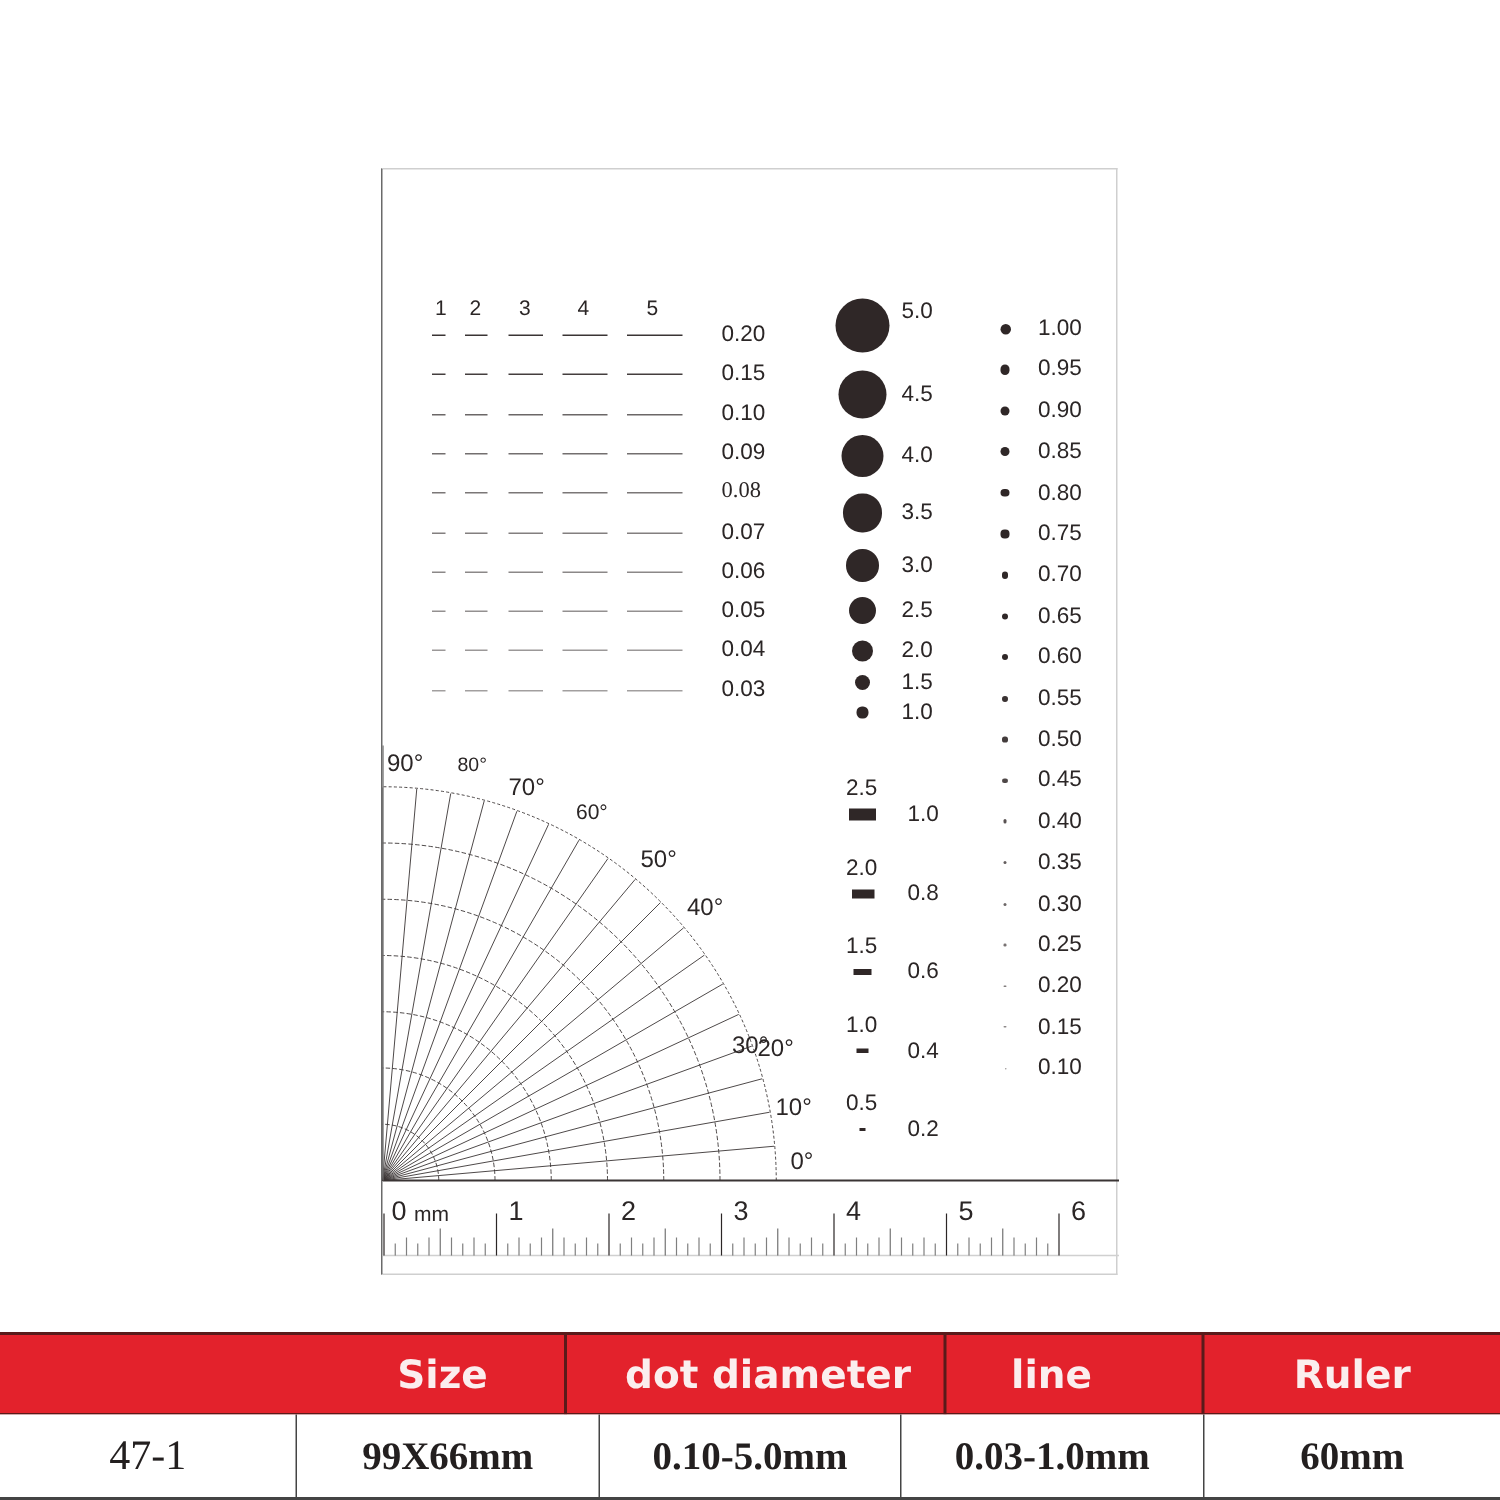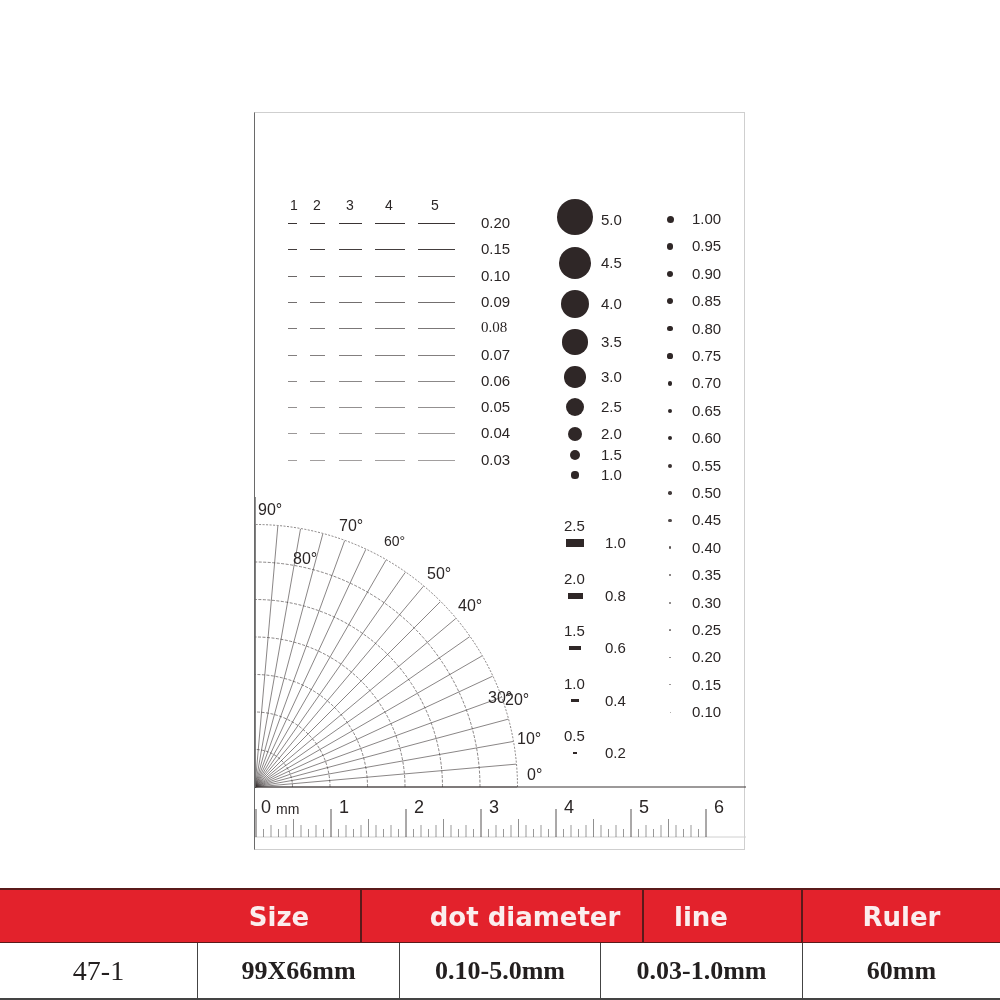--- a/index.html
+++ b/index.html
@@ -93,21 +93,21 @@
       <span class="lbl" style="left:226px;top:311.4px;text-align:center;">0.04</span>
       <div class="dash" style="left:33px;top:346.70000000000005px;width:9px;height:0.6px;opacity:0.47;"></div>
       <div class="dash" style="left:55px;top:346.70000000000005px;width:15px;height:0.6px;opacity:0.47;"></div>
       <div class="dash" style="left:84px;top:346.70000000000005px;width:23px;height:0.6px;opacity:0.47;"></div>
       <div class="dash" style="left:120px;top:346.70000000000005px;width:30px;height:0.6px;opacity:0.47;"></div>
       <div class="dash" style="left:163px;top:346.70000000000005px;width:37px;height:0.6px;opacity:0.47;"></div>
       <span class="lbl" style="left:226px;top:337.70000000000005px;">0.03</span>
     </div>
   <div id="bigdot-section">
       <div class="dot" style="left:302px;top:86px;width:36px;height:36px;"></div>
-      <span class="lbl" style="left:346px;top:98px;">5.0</span>
+      <span class="lbl" style="left:346px;top:86px;">5.0</span>
       <div class="dot" style="left:303.8px;top:133.8px;width:32.4px;height:32.4px;"></div>
       <span class="lbl" style="left:346px;top:141px;">4.5</span>
       <div class="dot" style="left:305.6px;top:176.6px;width:28.8px;height:28.8px;"></div>
       <span class="lbl" style="left:346px;top:182px;">4.0</span>
       <div class="dot" style="left:307.4px;top:216.4px;width:25.2px;height:25.2px;"></div>
       <span class="lbl" style="left:346px;top:220px;">3.5</span>
       <div class="dot" style="left:309.2px;top:253.2px;width:21.6px;height:21.6px;"></div>
       <span class="lbl" style="left:346px;top:255px;">3.0</span>
       <div class="dot" style="left:311px;top:285px;width:18px;height:18px;"></div>
       <span class="lbl" style="left:346px;top:285px;">2.5</span>
@@ -270,39 +270,39 @@
     </svg>
   <div id="prot-labels">
       <span class="lbl" style="left:272px;top:653px;font-size:16px;">0°</span>
       <span class="lbl" style="left:262px;top:617px;font-size:16px;">10°</span>
       <span class="lbl" style="left:250px;top:578px;font-size:16px;">20°</span>
       <span class="lbl" style="left:233px;top:528px;font-size:16px;margin-top:48px;">30°</span>
       <span class="lbl" style="left:203px;top:484px;font-size:16px;">40°</span>
       <span class="lbl" style="left:172px;top:452px;font-size:16px;">50°</span>
       <span class="lbl" style="left:129px;top:420px;font-size:14px;">60°</span>
       <span class="lbl" style="left:84px;top:404px;font-size:16px;">70°</span>
-      <span class="lbl" style="left:38px;top:389px;font-size:16px;margin-top:48px;">80°</span>
+      <span class="lbl" style="left:50px;top:389px;font-size:13px;">80°</span>
       <span class="lbl" style="left:3px;top:388px;font-size:16px;">90°</span>
     </div>
   <div id="ruler-labels">
       <span class="lbl" style="left:6px;top:684px;font-size:18px;">0</span>
       <span class="lbl" style="left:84px;top:684px;font-size:18px;">1</span>
       <span class="lbl" style="left:159px;top:684px;font-size:18px;">2</span>
       <span class="lbl" style="left:234px;top:684px;font-size:18px;">3</span>
       <span class="lbl" style="left:309px;top:684px;font-size:18px;">4</span>
       <span class="lbl" style="left:384px;top:684px;font-size:18px;">5</span>
       <span class="lbl" style="left:459px;top:684px;font-size:18px;">6</span>
       <span class="lbl" style="left:21px;top:688px;font-size:14px;">mm</span>
     </div>
 </div>
 
 <div class="table">
   <div class="thead">
-    <div class="th" style="left:198px;width:164px;">Size</div>
-    <div class="th" style="left:408px;width:236px;">dot diameter</div>
+    <div class="th" style="left:214px;width:164px;">Size</div>
+    <div class="th" style="left:395px;width:236px;">dot diameter</div>
     <div class="th" style="left:601px;width:202px;">line</div>
     <div class="th" style="left:803px;width:197px;border-right:none;">Ruler</div>
   </div>
   <div class="tbody">
     <div class="td model" style="left:0;width:198px;">47-1</div>
     <div class="td" style="left:198px;width:202px;">99X66mm</div>
     <div class="td" style="left:400px;width:201px;">0.10-5.0mm</div>
     <div class="td" style="left:601px;width:202px;">0.03-1.0mm</div>
     <div class="td" style="left:803px;width:197px;border-right:none;">60mm</div>
   </div>

